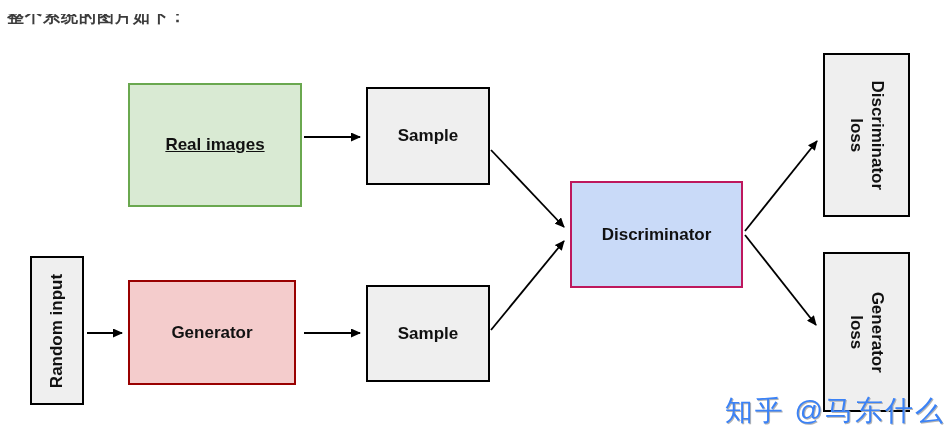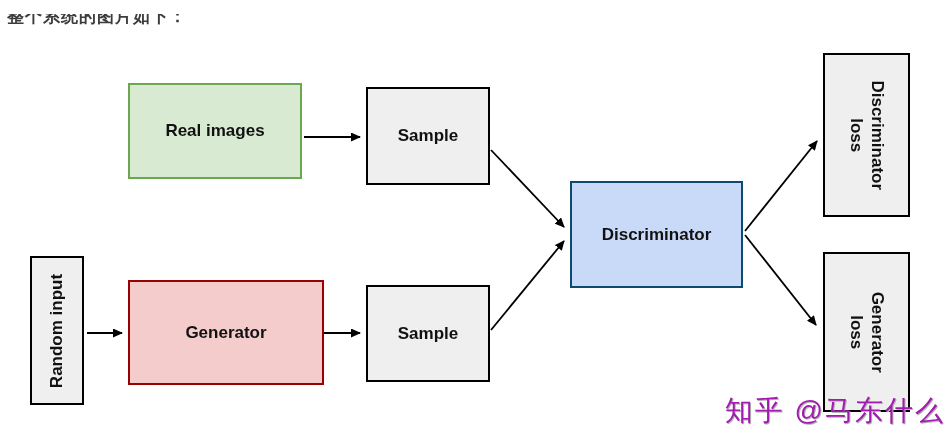--- a/index.html
+++ b/index.html
@@ -9,40 +9,40 @@
   }
   
   .intro-clip{position:absolute;left:7px;top:14px;width:340px;height:13px;overflow:hidden;}
   .intro-clip span{display:block;margin-top:-9px;font-size:17px;font-weight:600;color:#3c3c3c;letter-spacing:1px;font-family:"Liberation Sans",sans-serif;}
 
   .node{
     position:absolute;display:flex;align-items:center;justify-content:center;
     box-sizing:border-box;text-align:center;
     font-weight:bold;font-size:17px;color:#111;
   }
-  .node-real    {left:128px;top:83px; width:174px;height:96px;background:#d9ead3;border:2px solid #6aa84f;}
+  .node-real    {left:128px;top:83px; width:174px;height:124px;background:#d9ead3;border:2px solid #6aa84f;text-decoration:underline;}
   .node-sample-t{left:366px;top:87px; width:124px;height:98px; background:#efefef;border:2px solid #000000;}
-  .node-gen     {left:128px;top:280px;width:196px;height:105px;background:#f4cccc;border:2px solid #990000;}
+  .node-gen     {left:128px;top:280px;width:168px;height:105px;background:#f4cccc;border:2px solid #990000;}
   .node-sample-b{left:366px;top:285px;width:124px;height:97px; background:#efefef;border:2px solid #000000;}
-  .node-disc    {left:570px;top:181px;width:173px;height:107px;background:#c9daf8;border:2px solid #0c4a6e;}
+  .node-disc    {left:570px;top:181px;width:173px;height:107px;background:#c9daf8;border:2px solid #be185d;}
   .node-dloss   {left:823px;top:53px; width:87px; height:164px;background:#efefef;border:2px solid #000000;}
   .node-gloss   {left:823px;top:252px;width:87px; height:160px;background:#efefef;border:2px solid #000000;}
   .node-rand    {left:30px; top:256px;width:54px; height:149px;background:#efefef;border:2px solid #000000;}
 
   .rot-cw {transform:rotate(90deg); line-height:1.25;}
   .rot-ccw{transform:rotate(-90deg);white-space:nowrap;}
   .w-dloss{width:124px;}
   .w-gloss{width:98px;}
 
   .arrows{position:absolute;left:0;top:0;width:951px;height:443px;}
 
   .watermark{
     position:absolute;right:6px;top:392px;z-index:5;
     font-size:28px;font-weight:400;letter-spacing:2px;
-    color:#a21caf;text-shadow:1px 1px 0 #b4b4b4;
+    color:#3b82f6;text-shadow:1px 1px 0 #b4b4b4;
     font-family:"Liberation Sans",sans-serif;white-space:nowrap;
   }
 </style>
 </head>
 <body>
 
 <div class="canvas">
 
   <div class="intro-clip">
     <span>整个系统的图片如下：</span>

